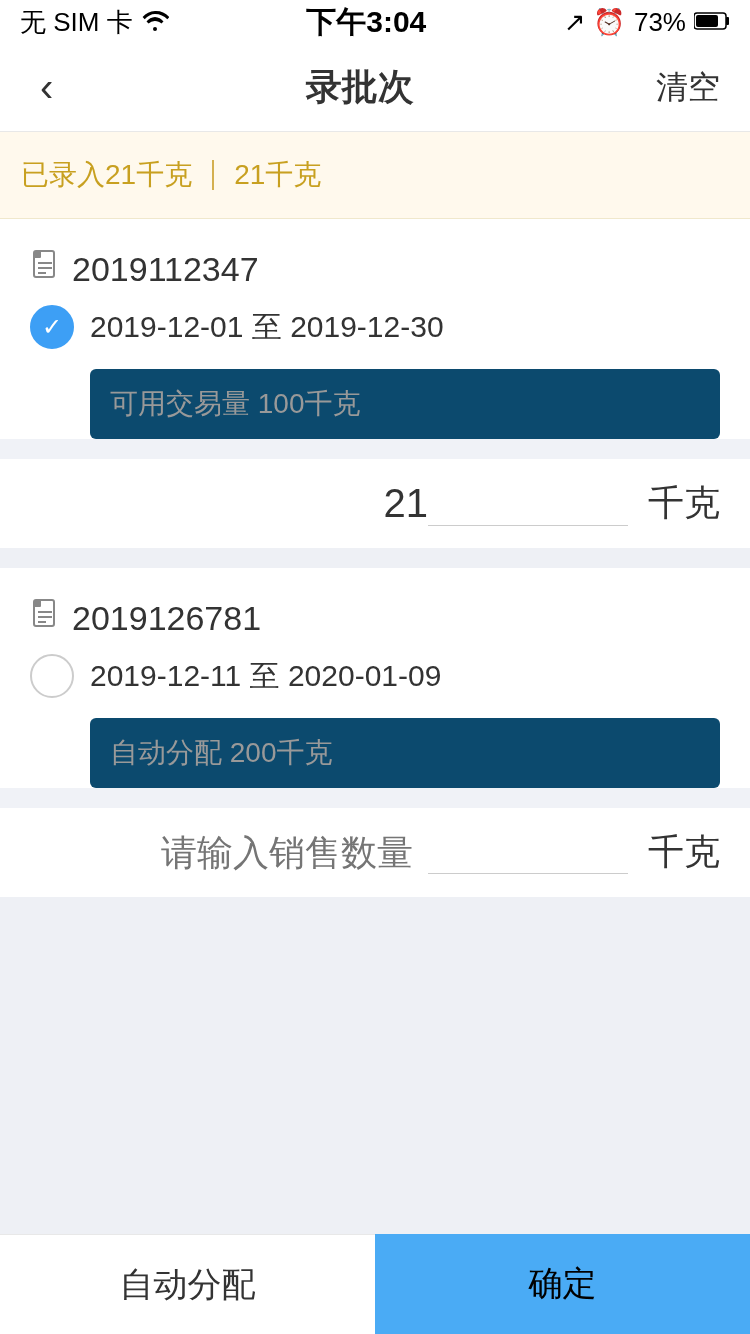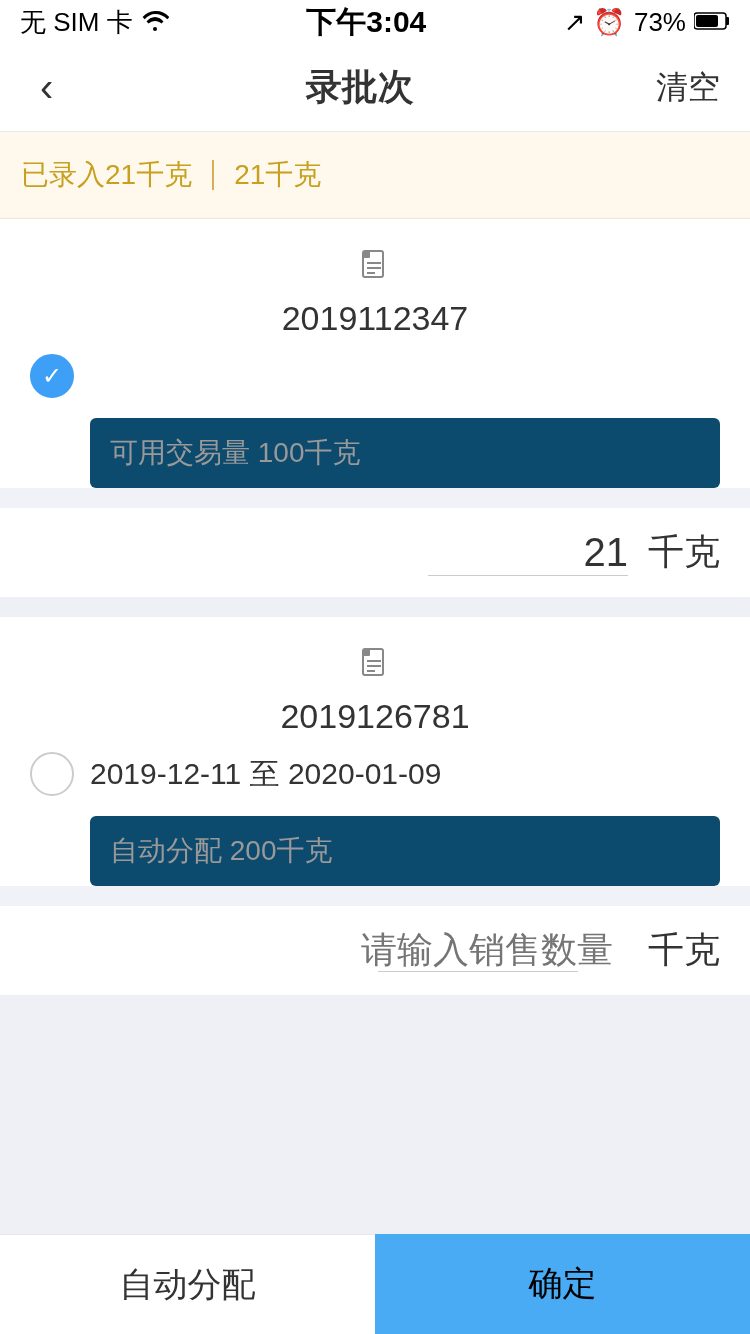--- a/index.html
+++ b/index.html
@@ -95,21 +95,20 @@
       background: #fff;
       margin-bottom: 0;
       padding: 30px 30px 0 30px;
     }
 
     .batch-header {
       display: flex;
       align-items: center;
       gap: 10px;
       margin-bottom: 16px;
-      flex-direction: column;
     }
     .batch-icon {
       font-size: 32px;
       color: #888;
     }
     .batch-id {
       font-size: 34px;
       color: #333;
       font-weight: 500;
     }
@@ -226,21 +225,20 @@
     }
     .qty-row-inner {
       display: flex;
       align-items: center;
       justify-content: flex-end;
       padding: 20px 0;
       gap: 20px;
     }
     .input-underline-wrapper {
       display: flex;
-      flex-direction: column;
       align-items: flex-end;
     }
   </style>
 </head>
 <body>
 
 <div class="status-bar">
   <div class="status-left">
     <span>无 SIM 卡</span>
     <span>
@@ -288,20 +286,21 @@
         <line x1="8" y1="19" x2="22" y2="19" stroke="#888" stroke-width="2"></line>
         <line x1="8" y1="24" x2="16" y2="24" stroke="#888" stroke-width="2"></line>
       </svg>
     </span>
     <span class="batch-id">2019112347</span>
   </div>
   <div class="batch-date-row">
     <div class="radio-circle checked">
       <span class="radio-check">✓</span>
     </div>
+    <span class="batch-date">2019-12-01 至 2019-12-30</span>
   </div>
   <div class="available-qty-box">
     <span class="available-qty-text">可用交易量 100千克</span>
   </div>
 </div>
 <div class="qty-row-wrapper">
   <div class="qty-row-inner">
     <div class="input-underline-wrapper">
       <span class="qty-value">21</span>
       <div class="divider-line"></div>

